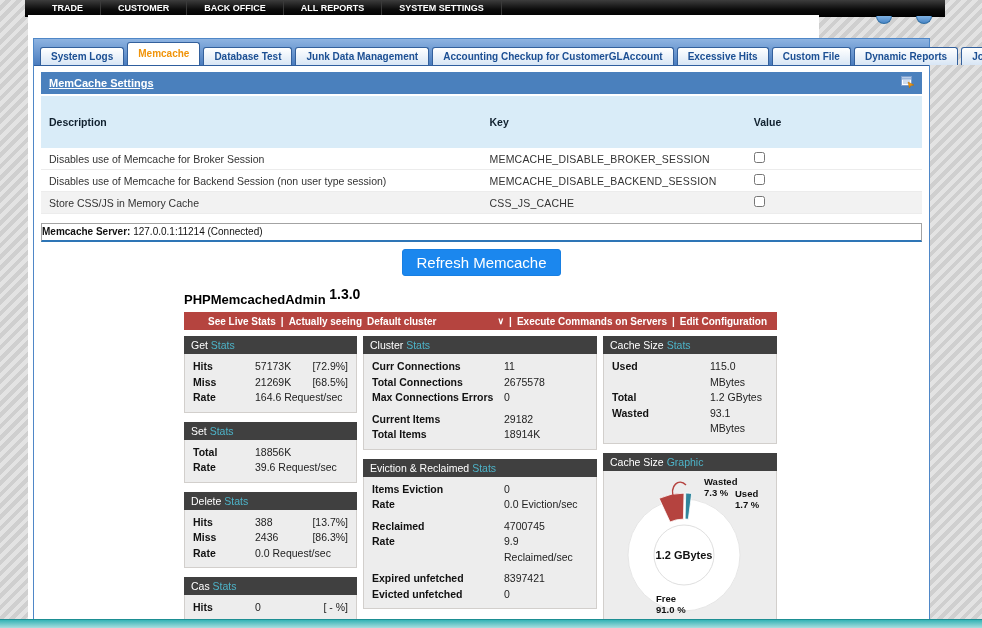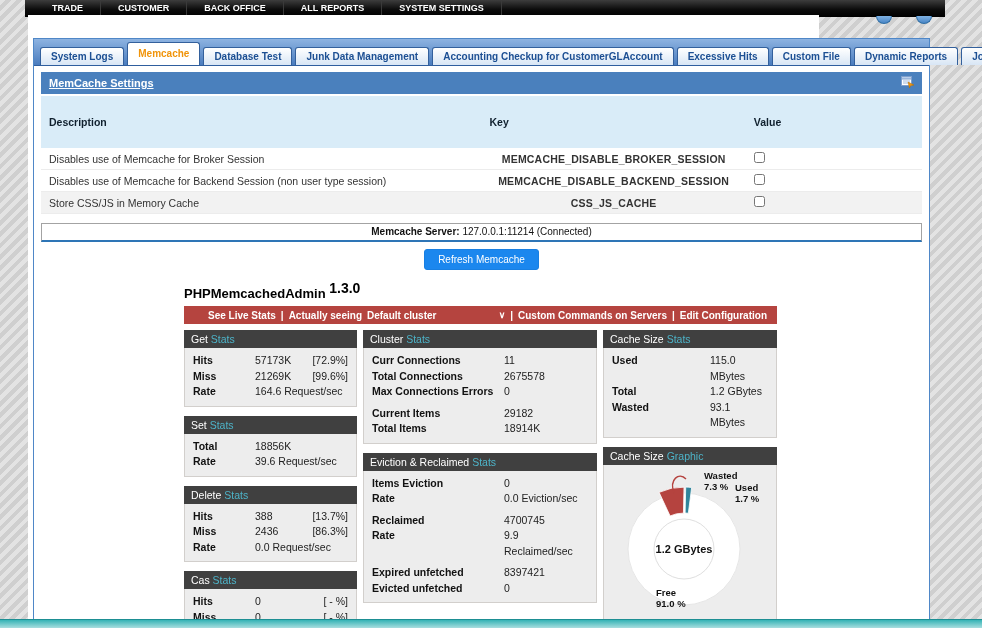--- a/index.html
+++ b/index.html
@@ -30,28 +30,28 @@
   .content{position:relative;height:calc(100% - 27px);box-sizing:border-box;padding:6px 7px;overflow:hidden;}
   
   .section-header{height:22px;background:#4a80bd;color:#fff;font-size:11px;font-weight:bold;
     display:flex;justify-content:space-between;align-items:center;padding:0 8px;text-decoration:underline;}
   
   table.settings{width:100%;border-collapse:collapse;font-size:10.5px;margin-top:2px;}
   table.settings th{background:#d9ecf8;text-align:left;padding:20px 8px;color:#10202e;font-size:10.5px;}
   table.settings td{padding:4px 8px;color:#333;}
   table.settings tbody tr{border-bottom:1px solid #ececec;}
   table.settings tbody tr.alt{background:#f2f2f2;}
-  td.key-cell{font-weight:bold;color:#111;letter-spacing:.2px;text-align:center;}
+  td.key-cell{font-weight:normal;color:#111;letter-spacing:.2px;}
   input[type=checkbox]{width:11px;height:11px;margin:0;accent-color:#5b9bd5;}
   
   .server-bar{margin:9px 0 0;border:1px solid #a3a3a3;border-bottom:2px solid #2e75b6;
-    text-align:center;font-size:10px;color:#111;padding:2px 0 3px;background:#fff;}
+    text-align:left;font-size:10px;color:#111;padding:2px 0 3px;background:#fff;}
   .refresh-wrap{text-align:center;margin-top:7px;}
   .refresh{background:#1b87ee;color:#fff;border:1px solid #187fe2;border-radius:3px;
-    font-size:10px;font-family:"Liberation Sans",sans-serif;padding:4px 13px;cursor:pointer;}
+    font-size:15px;font-family:"Liberation Sans",sans-serif;padding:4px 13px;cursor:pointer;}
   
   .pma{margin:10px 0 0 143px;width:593px;position:relative;}
   .pma-title{font-size:13px;font-weight:bold;color:#000;margin:0 0 5px;}
   .pma-title sup{font-size:14px;}
   .redbar{background:#b5443f;color:#fff;font-size:10px;font-weight:bold;height:18px;
     display:flex;align-items:center;padding:0 10px 0 24px;white-space:nowrap;}
   .rb-sep{margin:0 5px;}
   .rb-link{cursor:pointer;}
   .rb-select{flex:1;display:flex;justify-content:space-between;align-items:center;
     margin-left:5px;max-width:250px;cursor:pointer;}
@@ -166,39 +166,39 @@
         <div class="redbar">
           <span class="rb-link">See Live Stats</span>
           <span class="rb-sep">|</span>
           <span>Actually seeing</span>
           <span class="rb-select">
             <span>Default cluster</span>
             <span class="rb-caret">∨</span>
           </span>
           <span class="rb-right">
             <span class="rb-sep">|</span>
-            <span class="rb-link">Custom Commands on Servers</span>
+            <span class="rb-link">Execute Commands on Servers</span>
             <span class="rb-sep">|</span>
             <span class="rb-link">Edit Configuration</span>
           </span>
         </div>
         <div class="cols">
           <div class="col col-left" id="col-left">
               <div class="panel">
                 <div class="panel-header"><span>Get </span><span class="sub">Stats</span></div>
                 <div class="panel-body">
                   <div class="stat-row">
                     <span class="stat-label">Hits</span>
                     <span class="stat-value">57173K</span>
                     <span class="stat-extra">[72.9%]</span>
                   </div>
                   <div class="stat-row">
                     <span class="stat-label">Miss</span>
                     <span class="stat-value">21269K</span>
-                    <span class="stat-extra">[99.6%]</span>
+                    <span class="stat-extra">[68.5%]</span>
                   </div>
                   <div class="stat-row">
                     <span class="stat-label">Rate</span>
                     <span class="stat-value">164.6 Request/sec</span>
                   </div>
                 </div>
               </div>
               <div class="panel">
                 <div class="panel-header"><span>Set </span><span class="sub">Stats</span></div>
                 <div class="panel-body">

